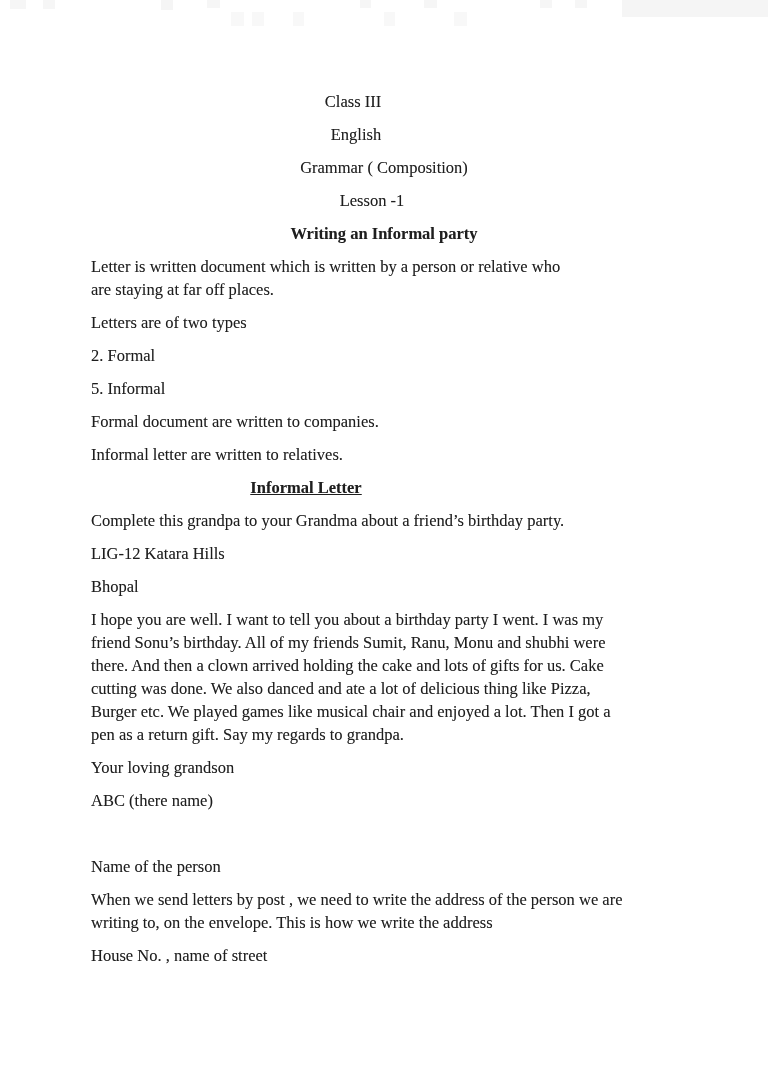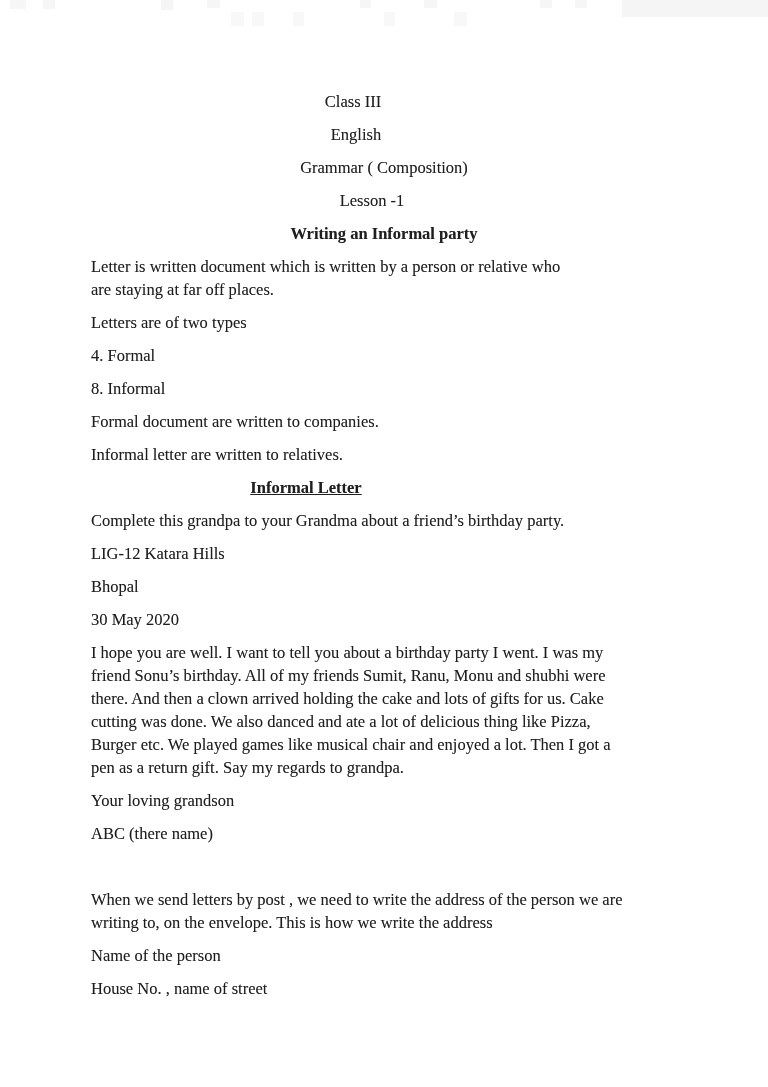--- a/index.html
+++ b/index.html
@@ -79,52 +79,51 @@
 
     <p class="center sh12">Lesson -1</p>
 
     <p class="center bold">Writing an Informal party</p>
 
     <p>Letter is written document which is written by a person or relative who
 are staying at far off places.</p>
 
     <p>Letters are of two types</p>
 
-    <p>4. Formal</p>
+    <p>2. Formal</p>
 
-    <p>8. Informal</p>
+    <p>5. Informal</p>
 
     <p>Formal document are written to companies.</p>
 
     <p>Informal letter are written to relatives.</p>
 
     <p class="center bold sh78">Informal Letter</p>
 
     <p>Complete this grandpa to your Grandma about a friend’s birthday party.</p>
 
     <p>LIG-12 Katara Hills</p>
 
     <p>Bhopal</p>
 
-    <p>30 May 2020</p>
 
     <p>I hope you are well. I want to tell you about a birthday party I went. I was my
 friend Sonu’s birthday. All of my friends Sumit, Ranu, Monu and shubhi were
 there. And then a clown arrived holding the cake and lots of gifts for us. Cake
 cutting was done. We also danced and ate a lot of delicious thing like Pizza,
 Burger etc. We played games like musical chair and enjoyed a lot. Then I got a
 pen as a return gift. Say my regards to grandpa.</p>
 
     <p>Your loving grandson</p>
 
     <p>ABC (there name)</p>
 
     <div class="blank-line"></div>
 
+    <p>Name of the person</p>
+
     <p>When we send letters by post , we need to write the address of the person we are
 writing to, on the envelope. This is how we write the address</p>
-
-    <p>Name of the person</p>
 
     <p>House No. , name of street</p>
 
   </div>
 </div>
 
 </body></html>

